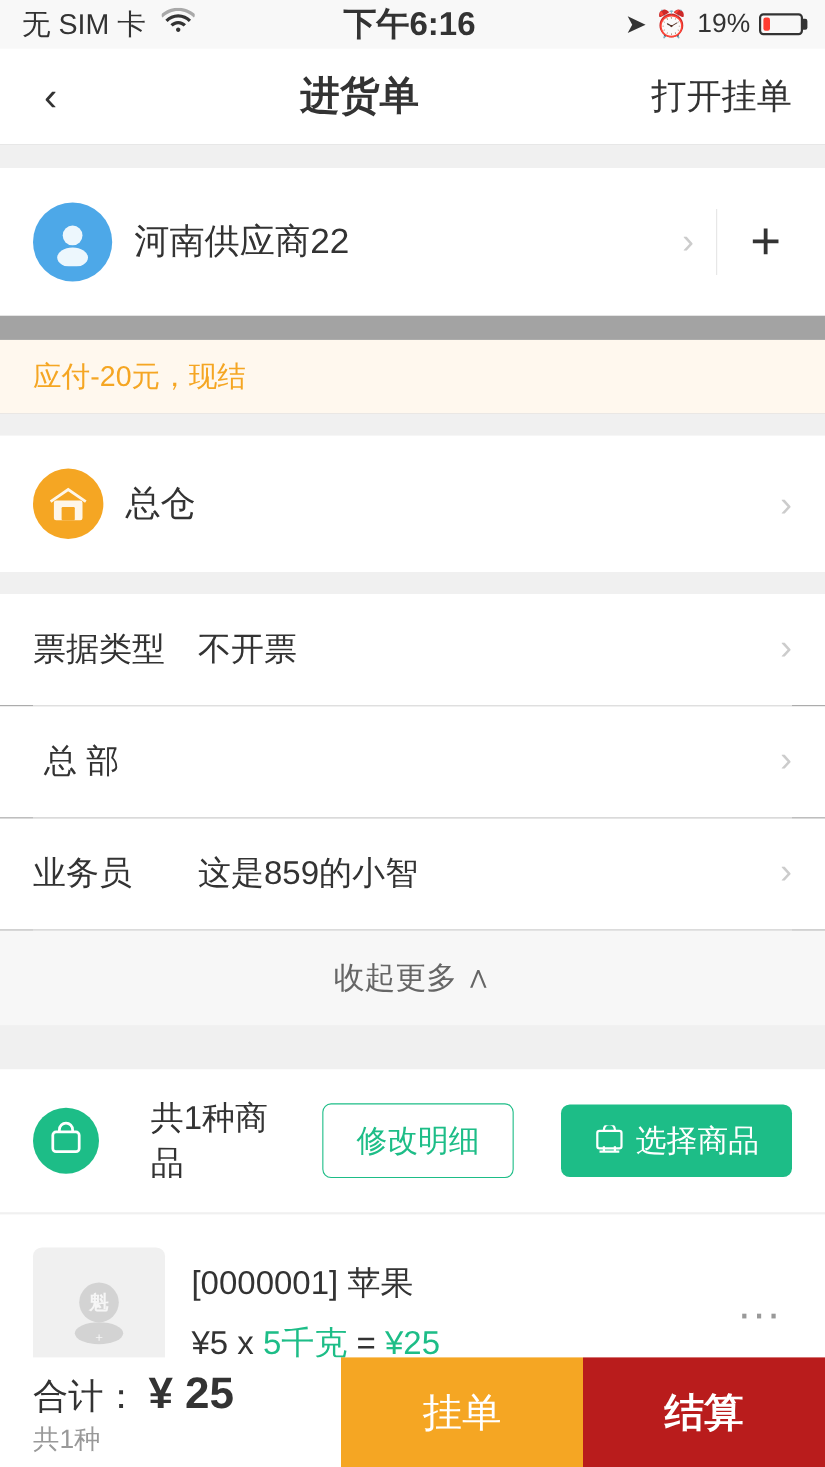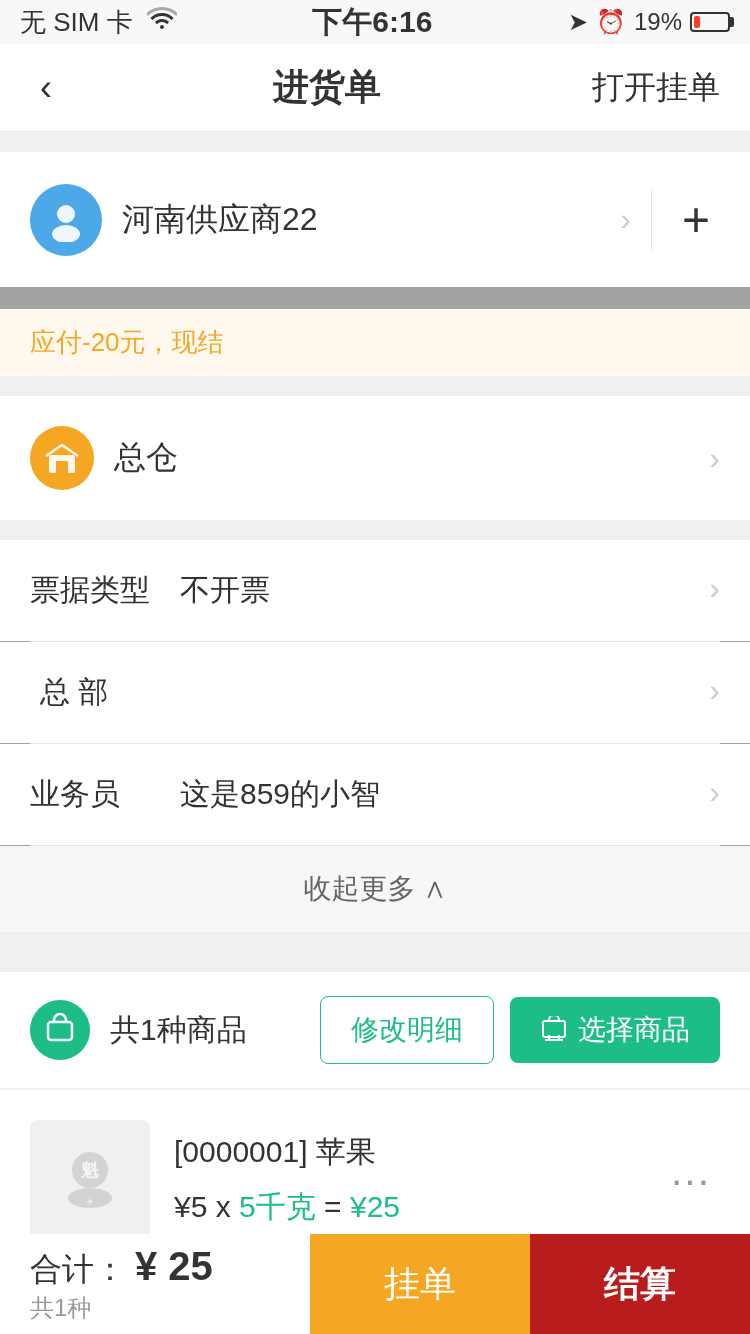--- a/index.html
+++ b/index.html
@@ -190,20 +190,21 @@
       color: #666;
     }
 
     
     .product-header {
       background: #fff;
       display: flex;
       align-items: center;
       padding: 24px 30px;
       margin-top: 20px;
+      gap: 27px;
     }
     .product-icon {
       width: 60px; height: 60px;
       border-radius: 50%;
       background: #1dbd87;
       display: flex; align-items: center; justify-content: center;
       margin-right: 20px;
     }
     .product-count {
       flex: 1;

